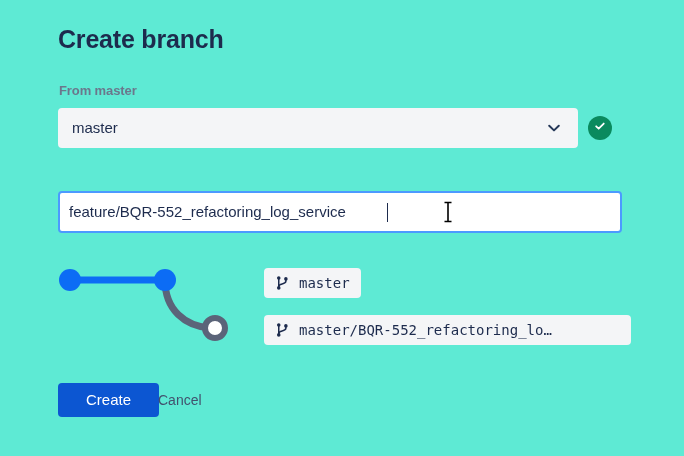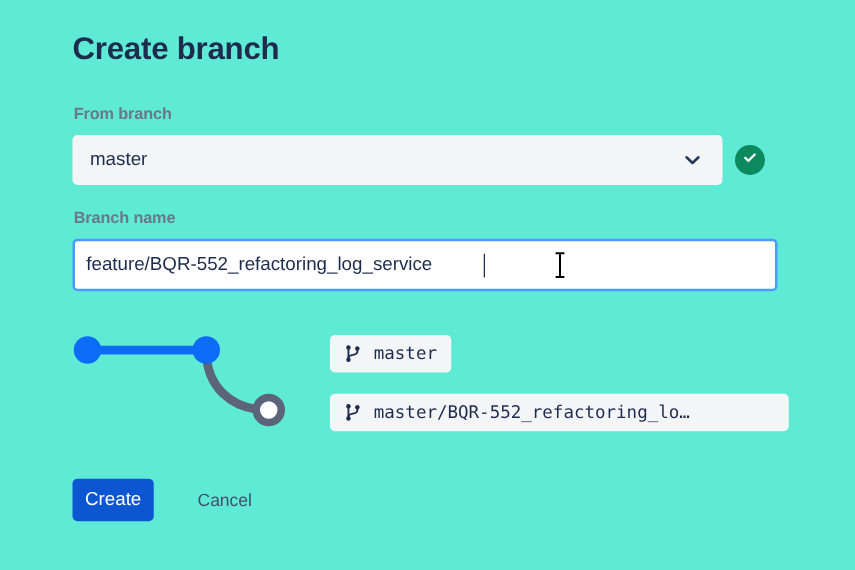--- a/index.html
+++ b/index.html
@@ -163,21 +163,21 @@
   }
   .pill-master { left: 264px; top: 268px; }
   .pill-feature { left: 264px; top: 315px; width: 367px; }
 
   
   .btn-create {
     position: absolute;
     left: 58px;
     top: 383px;
     height: 34px;
-    padding: 0 10px;
+    padding: 0 28px;
     background: #0c56d2;
     color: #ffffff;
     border: none;
     border-radius: 4px;
     font-family: "Liberation Sans", sans-serif;
     font-size: 15px;
     line-height: 34px;
     cursor: pointer;
   }
   .btn-cancel {
@@ -206,42 +206,41 @@
     pointer-events: none;
   }
 </style>
 </head>
 <body>
 
 <div class="dialog">
 
   <div class="page-title">Create branch</div>
 
-  <div class="field-label label-from-branch">From branch</div>
+  <div class="field-label label-from-branch">From master</div>
 
   <div class="select-wrap">
     <div class="select-box">
       <span class="select-value">master</span>
       <span class="chevron-icon">
         <svg viewBox="0 0 16 16" width="16" height="16" aria-hidden="true">
           <path d="M3.2 5.8 L8 10.4 L12.8 5.8" fill="none" stroke="#253858" stroke-width="2" stroke-linecap="round" stroke-linejoin="round"></path>
         </svg>
       </span>
     </div>
   </div>
 
   <div class="valid-badge">
     <span>
       <svg viewBox="0 0 16 16" width="14" height="14" aria-hidden="true">
         <path d="M3.6 8.3 L6.5 11.1 L12.3 5.2" fill="none" stroke="#ffffff" stroke-width="2" stroke-linecap="round" stroke-linejoin="round"></path>
       </svg>
     </span>
   </div>
 
-  <div class="field-label label-branch-name">Branch name</div>
 
   <div class="text-input">
     <span class="value">feature/BQR-552_refactoring_log_service</span>
       <span class="caret"></span>
   </div>
 
   <div class="graph">
     <svg viewBox="0 0 200 92" width="200" height="92" aria-hidden="true">
       <line x1="20" y1="22" x2="115" y2="22" stroke="#0c6cf5" stroke-width="7" stroke-linecap="round"></line>
       <path d="M115 22 C 115 52, 135 68, 160 70" fill="none" stroke="#5b6479" stroke-width="7" stroke-linecap="round"></path>

